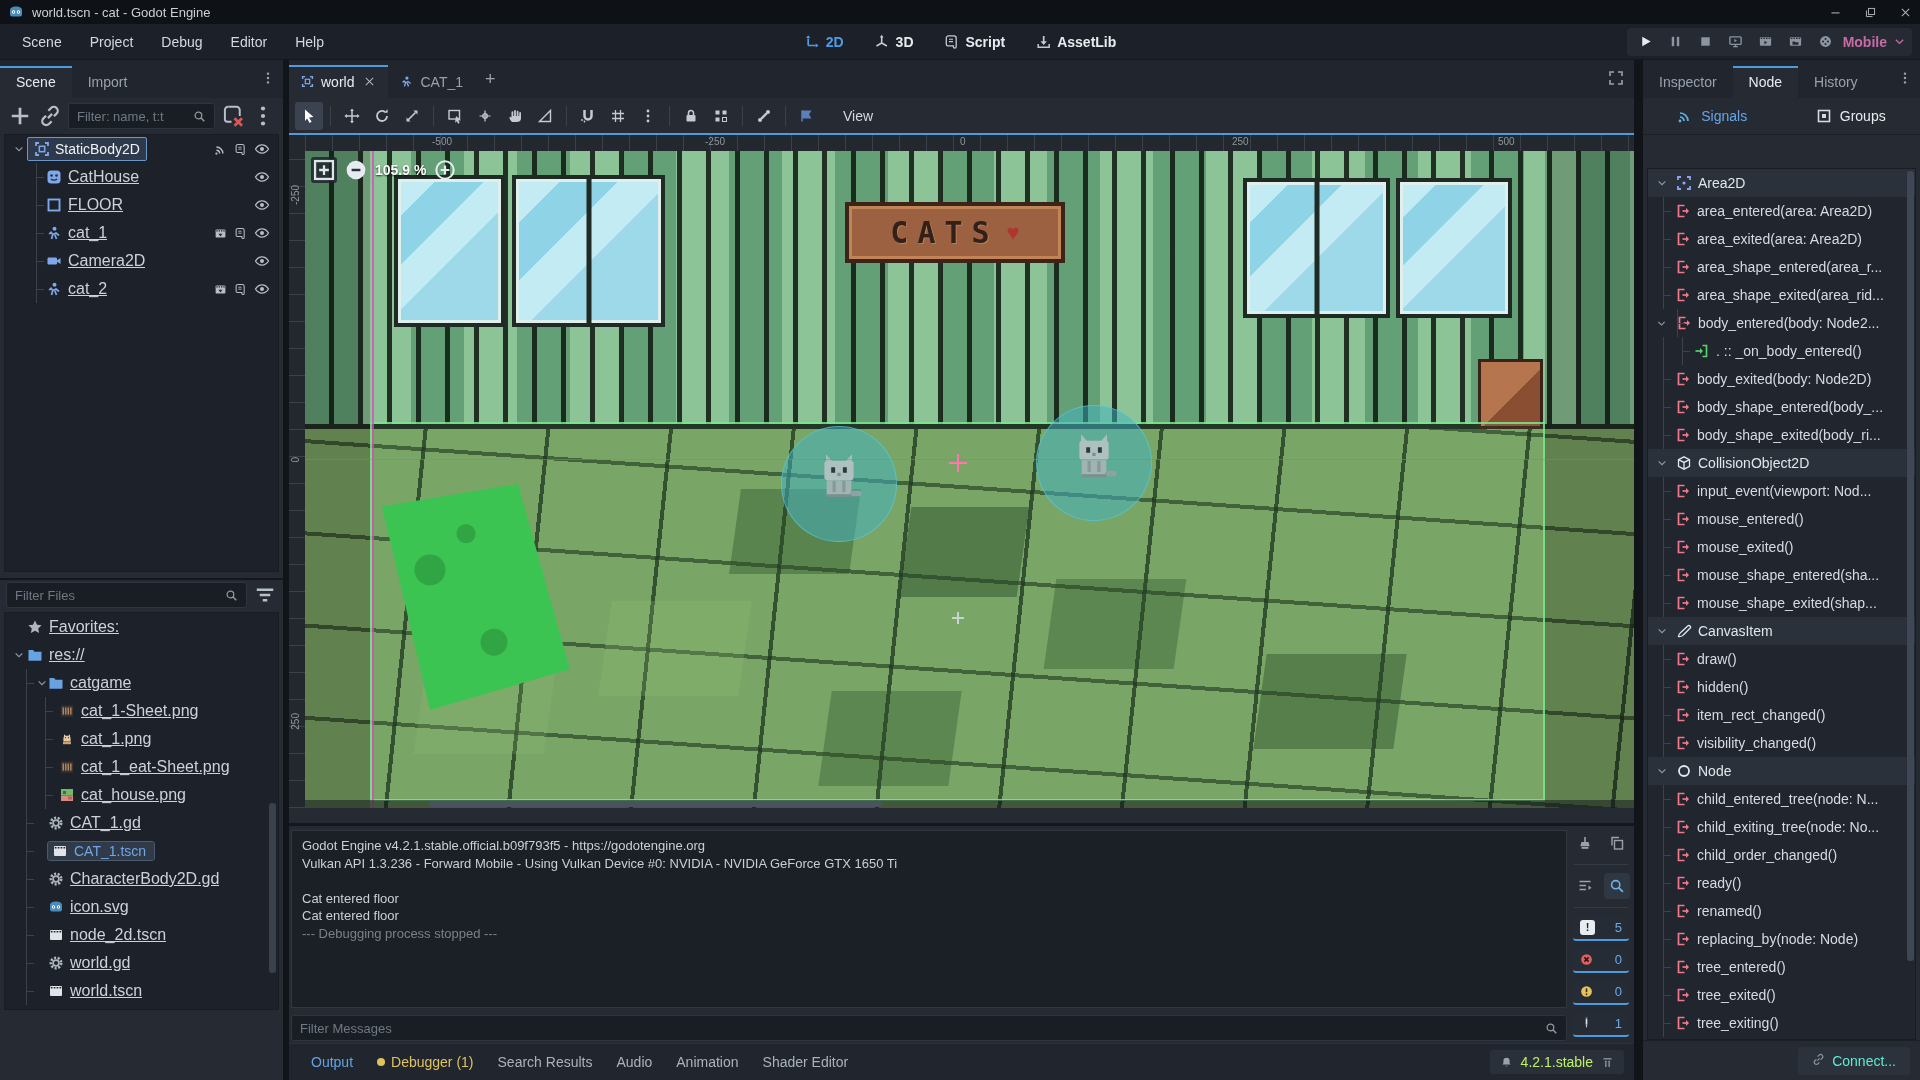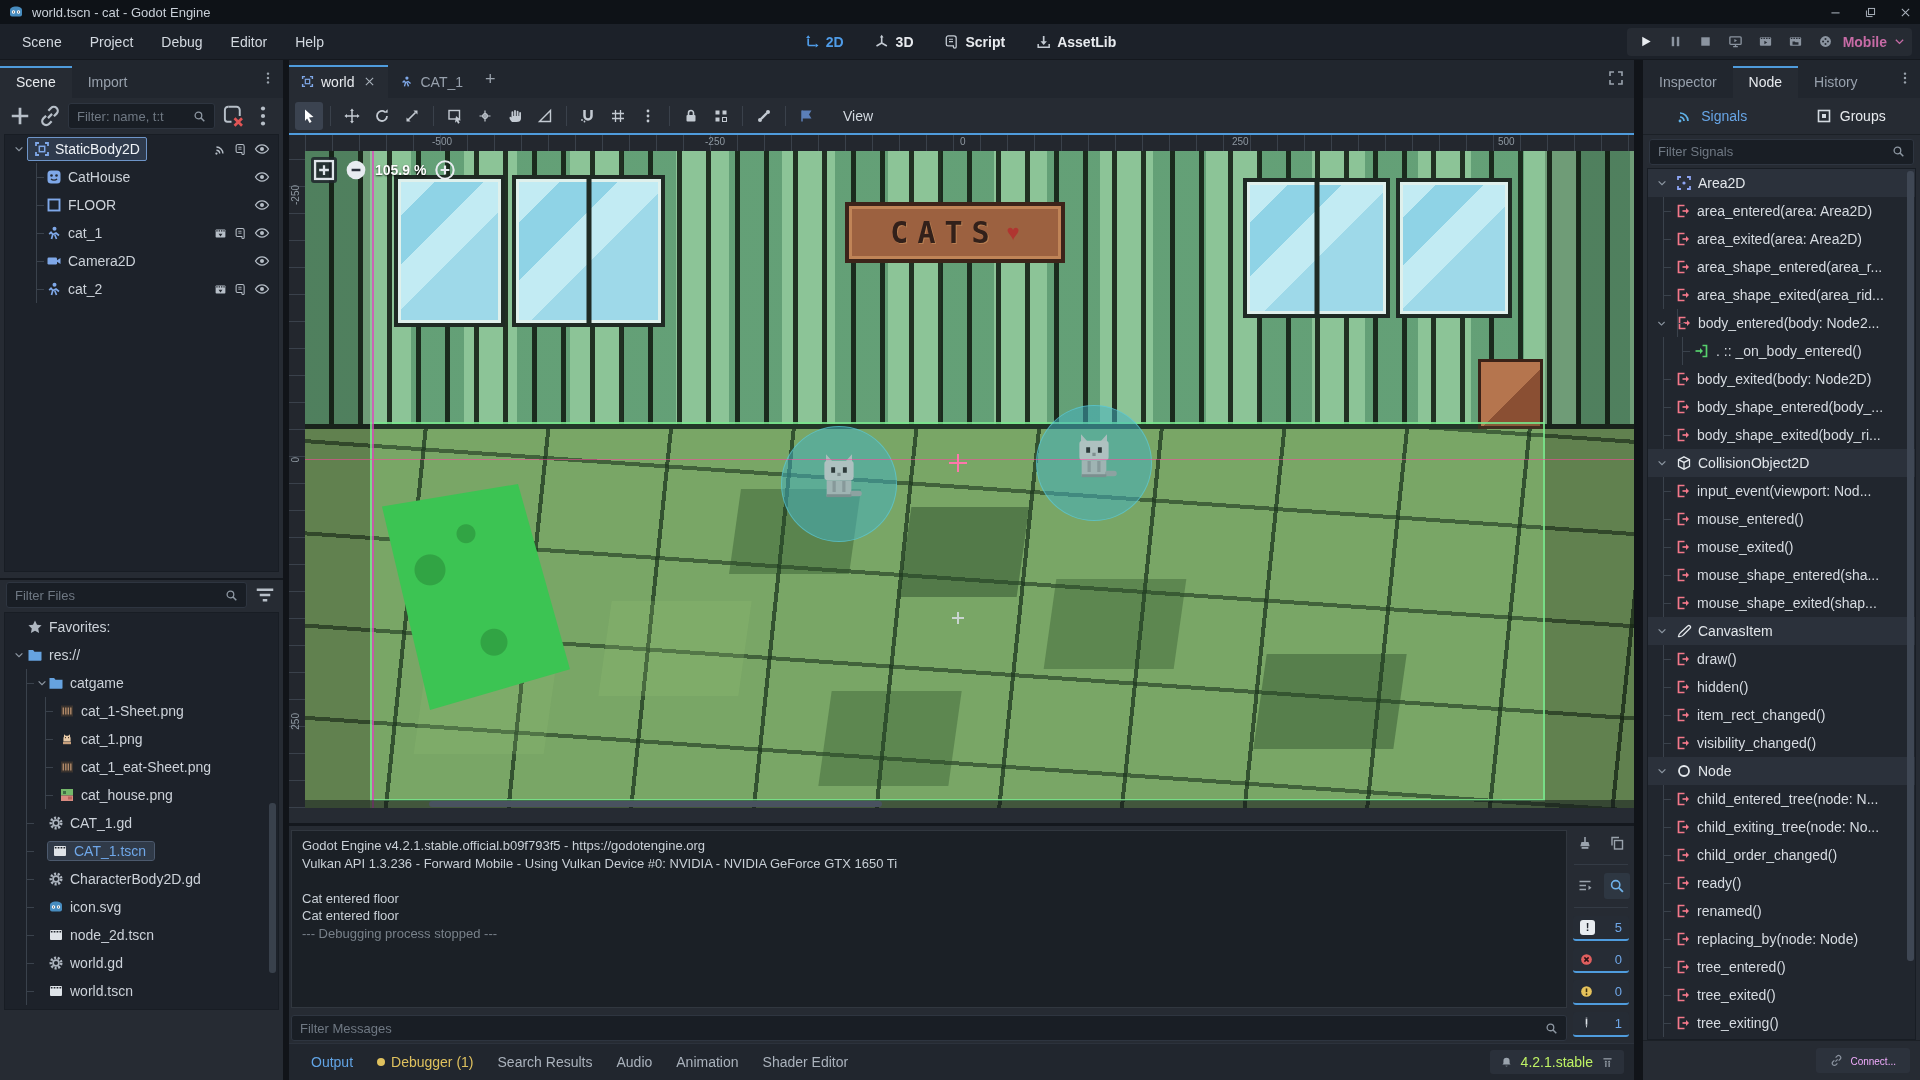--- a/index.html
+++ b/index.html
@@ -48,21 +48,21 @@
 .tinput .icw{color:#8d97a2;}
 
 
 .left-col{position:absolute;left:0;top:60px;width:283px;height:1020px;background:var(--panel2);}
 .scene-panel{position:absolute;left:0;top:0;width:283px;height:518px;background:var(--panel2);}
 .scene-toolbar{display:flex;align-items:center;gap:6px;padding:5px 8px;background:var(--panel2);}
 .tbicon{width:24px;height:24px;display:flex;align-items:center;justify-content:center;color:#b7bfc8;cursor:pointer;border-radius:3px;flex:none;}
 .tree{background:var(--content);margin:0 4px;border:1px solid #181d24;overflow:hidden;position:relative;}
 .scene-panel .tree{height:438px;}
 .trow{height:28px;display:flex;align-items:center;padding-left:6px;cursor:pointer;position:relative;white-space:nowrap;}
-.trow .lbl{margin-left:6px;color:#ccd2d9;font-size:14px;overflow:hidden;text-overflow:ellipsis;}
+.trow .lbl{margin-left:6px;color:#ccd2d9;font-size:16px;overflow:hidden;text-overflow:ellipsis;text-decoration:underline;}
 .trow .nodeic{color:#7fa8e8;}
 .trow .rightics{margin-left:auto;display:flex;gap:7px;padding-right:8px;color:#b6bec7;align-items:center;}
 .g{position:relative;width:19px;height:28px;flex:none;}
 .g::before{content:'';position:absolute;left:9px;top:0;bottom:0;border-left:1px solid #3a424c;}
 .g.branch::after{content:'';position:absolute;left:9px;top:14px;width:8px;border-top:1px solid #3a424c;}
 .chev{width:16px;color:#8d97a2;flex:none;display:flex;justify-content:center;}
 .editbox{display:flex;align-items:center;gap:5px;background:#2e3a4c;border:1px solid #6e95c8;border-radius:2px;height:24px;padding:0 6px;color:#eef2f6;}
 .fs-panel{position:absolute;left:0;top:518px;width:283px;height:502px;background:var(--panel2);border-top:2px solid var(--border);}
 .fs-nav{display:flex;align-items:center;gap:2px;padding:4px 6px;}
 .navarrow{width:20px;height:24px;display:flex;align-items:center;justify-content:center;color:#8d97a2;cursor:pointer;}
@@ -160,21 +160,21 @@
 .signals{position:absolute;left:4px;top:108px;width:269px;height:872px;background:var(--panel);overflow:hidden;border:1px solid #181d24;}
 .sigrow{height:28px;display:flex;align-items:center;padding-left:6px;cursor:pointer;white-space:nowrap;}
 .sigrow.header{background:#2b313b;}
 .sigrow .hic{color:#e4e8ec;margin:0 6px;}
 .sigrow .hic.area{color:#8da5f3;}
 .sigrow .sic{color:var(--red);margin:0 6px 0 2px;}
 .sigrow .cic{color:var(--green);margin:0 6px 0 2px;}
 .sigrow .slbl{color:#d6dbe1;font-size:14px;overflow:hidden;text-overflow:ellipsis;}
 .sig-scroll{position:absolute;right:1px;top:2px;width:7px;height:790px;background:#3f4754;border-radius:3px;}
 .connect-bar{position:absolute;left:0;top:980px;width:277px;height:40px;background:var(--panel2);border-top:1px solid #1b2026;display:flex;align-items:center;justify-content:flex-end;padding:0 10px;}
-.connect-btn{display:flex;align-items:flex-end;gap:7px;background:#2c323c;border:none;border-radius:3px;padding:6px 14px;color:#f0abfc;font-size:10px;cursor:default;}
+.connect-btn{display:flex;align-items:flex-start;gap:7px;background:#2c323c;border:none;border-radius:3px;padding:6px 14px;color:#5eead4;font-size:14px;cursor:default;}
 .connect-btn .icw{color:#8b939f;}
 </style>
 </head>
 <body>
 
 <div class="app">
 
   <div class="titlebar">
     <span class="icw x" id="title-icon">
         <svg viewBox="0 0 16 16">
@@ -1127,31 +1127,20 @@
         <div class="mode">
           <span class="icw">
             <svg viewBox="0 0 16 16">
               <rect x="2.5" y="2.5" width="11" height="11" fill="none" stroke="currentColor" stroke-width="1.6"></rect>
               <rect x="6" y="6" width="4" height="4" fill="currentColor"></rect>
             </svg>
           </span>
           <span>Groups</span>
         </div>
       </div>
-    <div class="nfilter">
-      <div class="tinput">
-        <span class="ph">Filter Signals</span>
-        <span class="icw sm x" id="ic-sigsearch">
-            <svg viewBox="0 0 16 16">
-              <circle cx="6.7" cy="6.7" r="4.1" fill="none" stroke="currentColor" stroke-width="1.6"></circle>
-              <path d="M9.9 9.9l4 4" stroke="currentColor" stroke-width="1.8"></path>
-            </svg>
-          </span>
-      </div>
-    </div>
     <div class="signals" id="signals-list">
       <div class="sig-scroll"></div>
     <div class="sigrow header">
           <span class="chev">
             <svg viewBox="0 0 16 16" width="12" height="12">
               <path d="M3.5 5.8L8 10.3l4.5-4.5" fill="none" stroke="currentColor" stroke-width="1.6"></path>
             </svg>
           </span>
           <span class="icw hic area">
             <svg viewBox="0 0 16 16">

